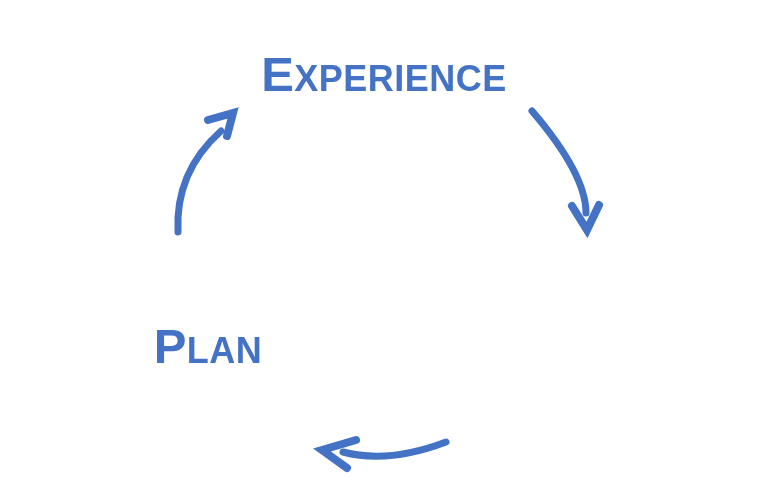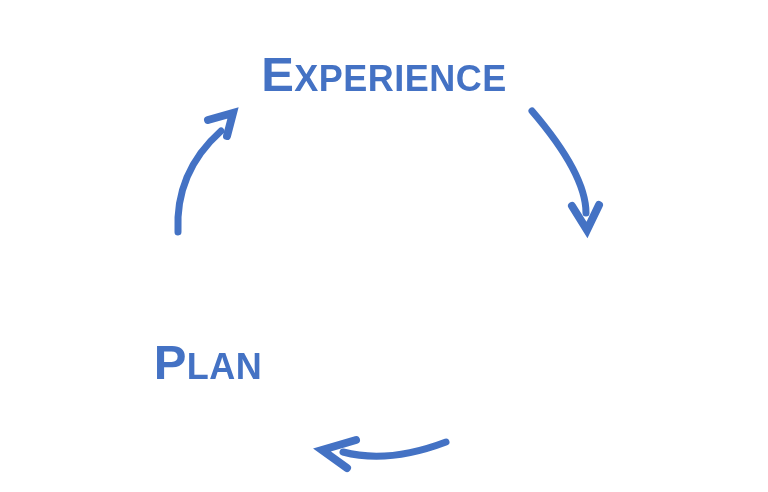--- a/index.html
+++ b/index.html
@@ -46,21 +46,21 @@
     font-size: 49px;
   }
   .node-label.centered-top {
     left: 0; right: 0;
     top: 16px;
     text-align: center;
     margin-top: 28px;
   }
   .node-label.bottom-left {
     left: 208px;
-    top: 332px;
+    top: 316px;
     transform: translateX(-50%);
   }
   .node-label.bottom-right {
     left: 558px;
     top: 320px;
     transform: translateX(-50%);
   }
 </style>
 </head>
 <body>

